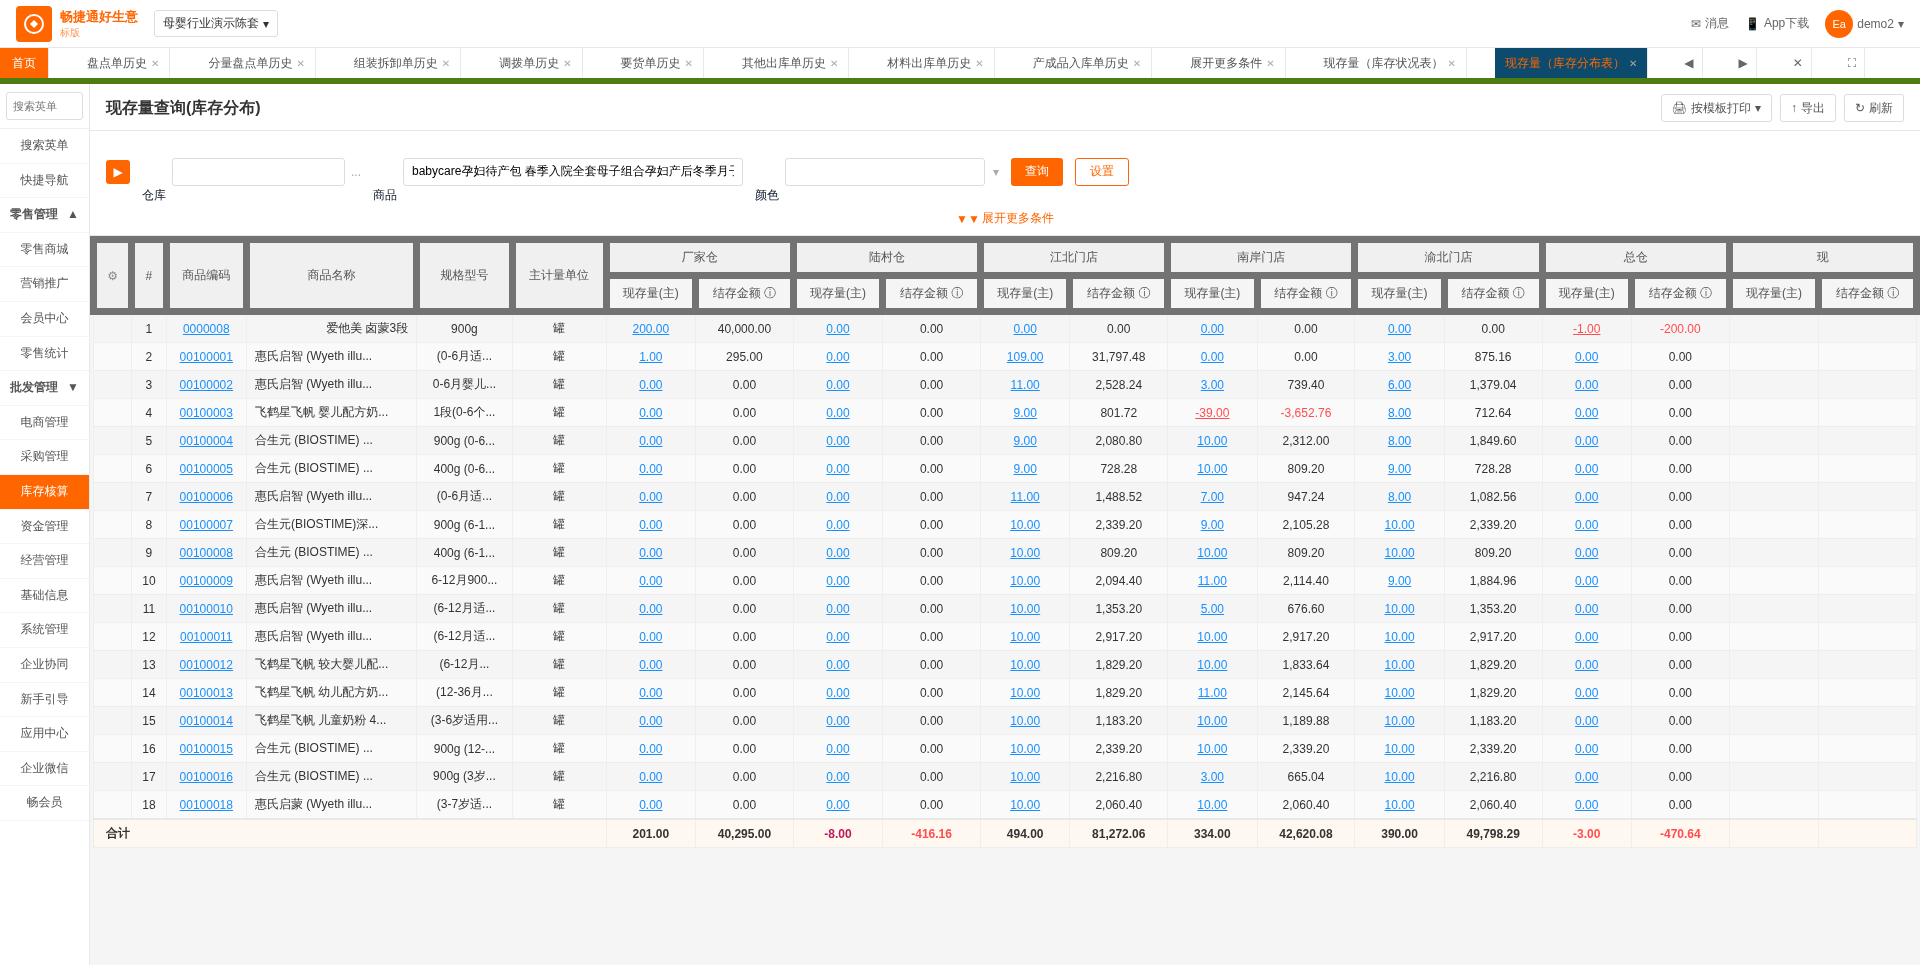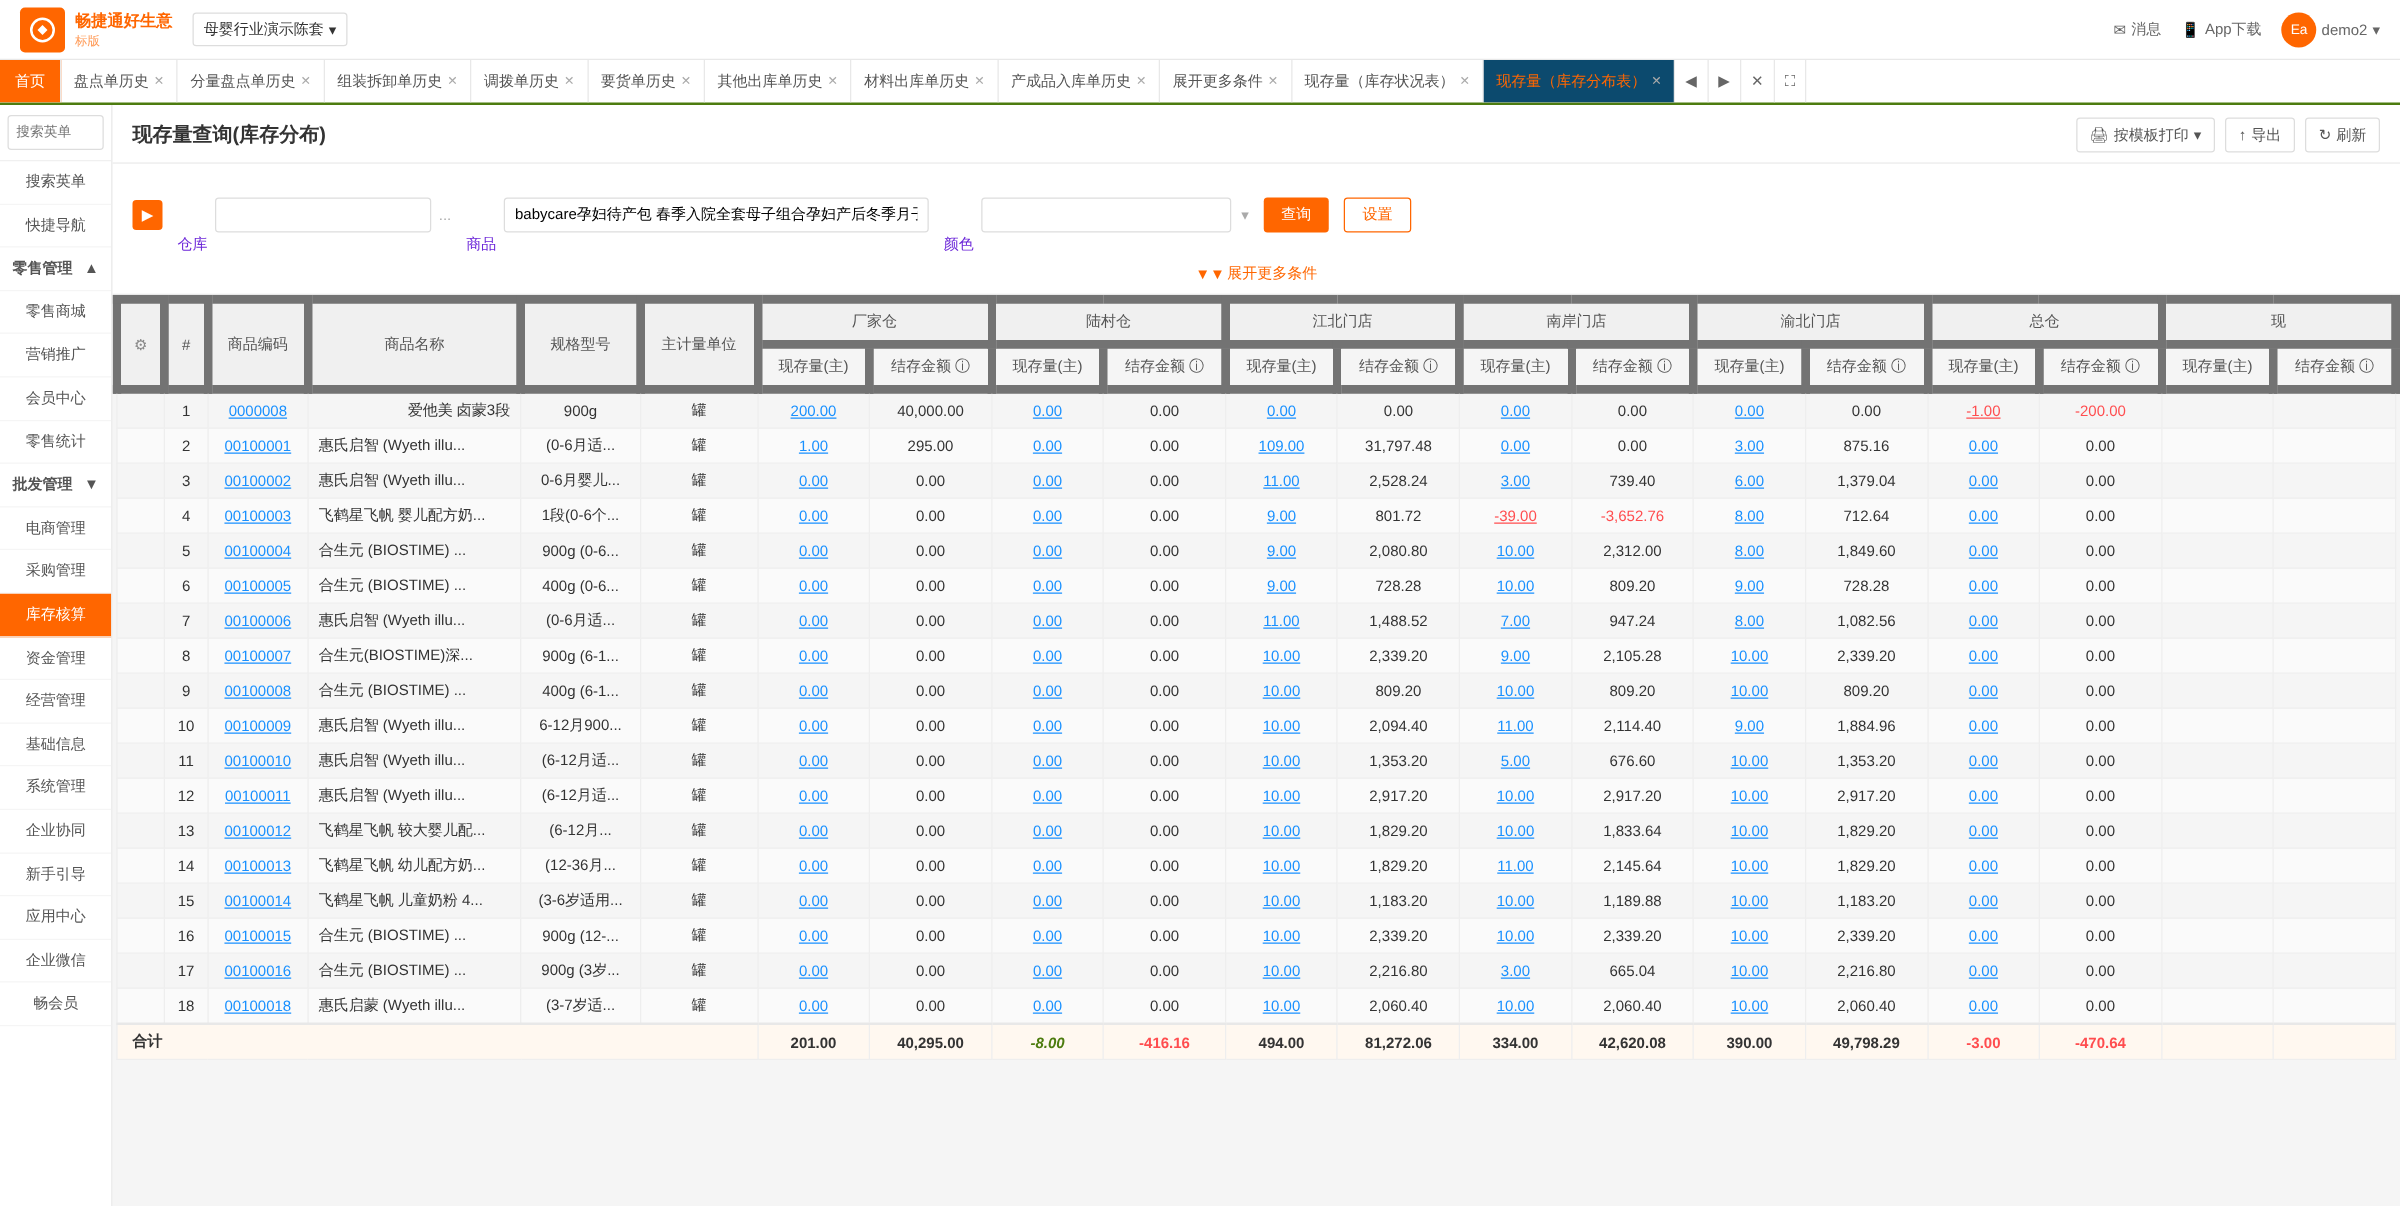--- a/index.html
+++ b/index.html
@@ -17,24 +17,25 @@
     }
     .logo-area { display: flex; align-items: center; gap: 8px; }
     .top-right { display: flex; align-items: center; gap: 16px; }
     .top-right-item { display: flex; align-items: center; gap: 4px; color: #666; cursor: pointer; }
     .avatar { width: 28px; height: 28px; border-radius: 50%; background: #ff6600; display: flex; align-items: center; justify-content: center; color: #fff; font-size: 11px; }
 
     
     .tab-bar {
       height: 36px;
       background: #fff;
-      border-bottom: 2px solid #4d7c0f;
+      border-bottom: 6px solid #4d7c0f;
       display: flex;
       align-items: stretch;
       overflow: hidden;
+      gap: 28px;
     }
     .tab-item {
       display: flex;
       align-items: center;
       padding: 0 10px;
       gap: 4px;
       border-right: 1px solid #e8e8e8;
       cursor: pointer;
       white-space: nowrap;
       font-size: 12px;
@@ -131,21 +132,21 @@
       display: flex;
       align-items: center;
       gap: 12px;
       flex-wrap: wrap;
     }
     .filter-item {
       display: flex;
       align-items: center;
       gap: 6px;
     }
-    .filter-label { color: #6d28d9; font-size: 12px; white-space: nowrap; margin-top: 48px; }
+    .filter-label { color: #0f172a; font-size: 12px; white-space: nowrap; margin-top: 48px; }
     .filter-input {
       height: 28px;
       border: 1px solid #ddd;
       border-radius: 3px;
       padding: 0 8px;
       font-size: 12px;
       outline: none;
       min-width: 80px;
     }
     .filter-input-long {
@@ -835,21 +836,21 @@
     <td style="">0.00</td>
     <td></td>
     <td></td>
   </tr>
           </tbody>
         <tfoot>
           <tr class="summary-row">
             <td colspan="6" style="text-align:left;padding-left:12px;">合计</td>
             <td>201.00</td>
             <td>40,295.00</td>
-            <td style="color:#4d7c0f;font-style:italic;">-8.00</td>
+            <td style="color:#be185d;">-8.00</td>
             <td style="color:#ff4d4f;">-416.16</td>
             <td>494.00</td>
             <td>81,272.06</td>
             <td>334.00</td>
             <td>42,620.08</td>
             <td>390.00</td>
             <td>49,798.29</td>
             <td style="color:#ff4d4f;">-3.00</td>
             <td style="color:#ff4d4f;">-470.64</td>
             <td></td>

